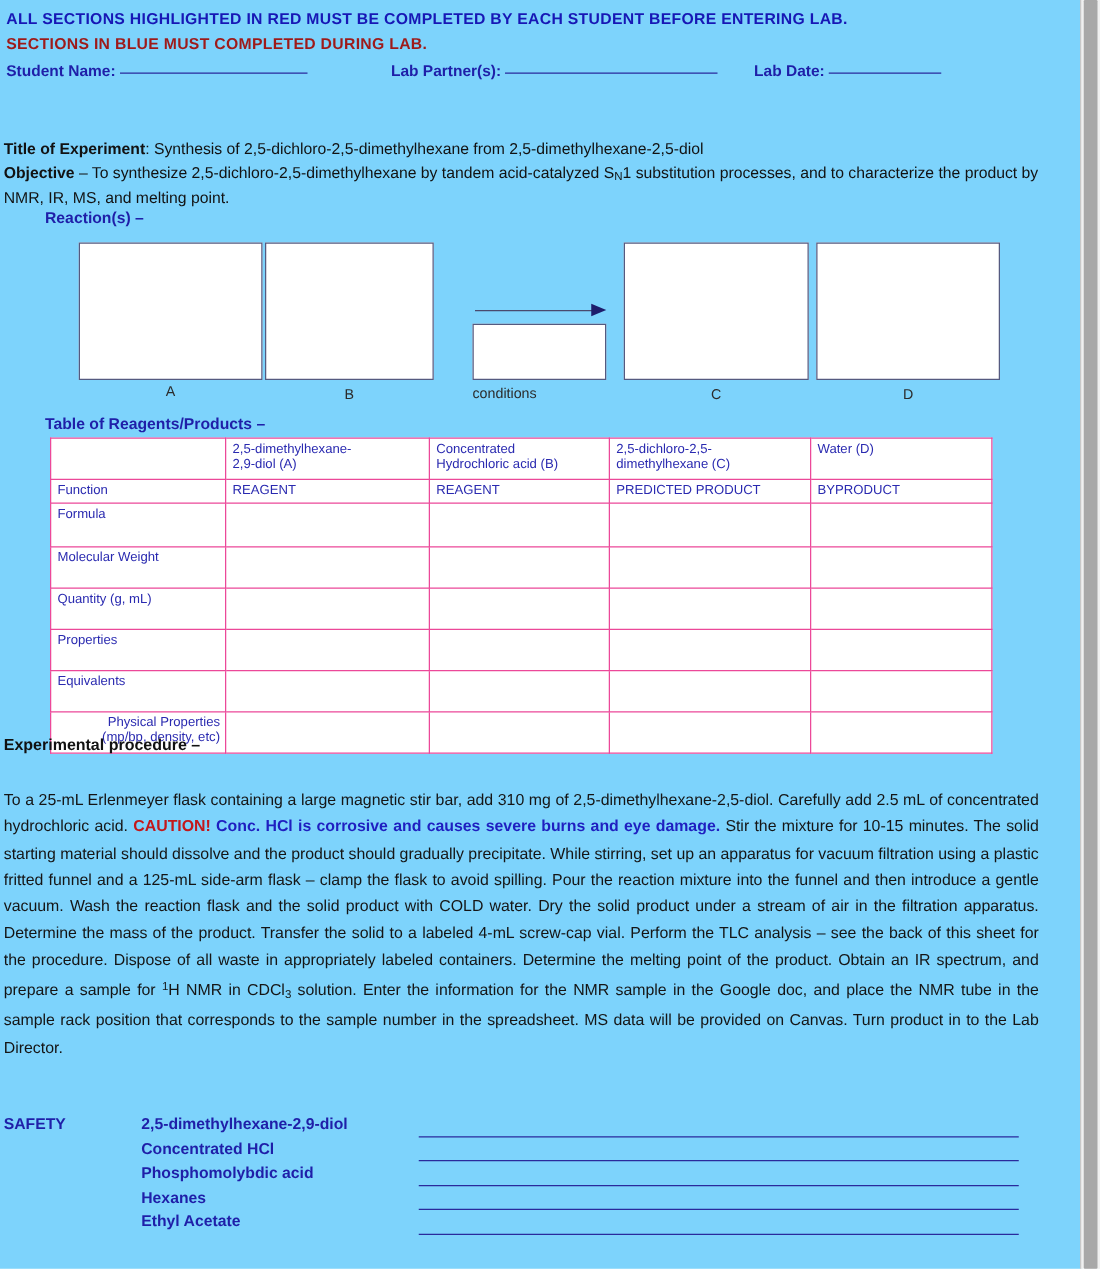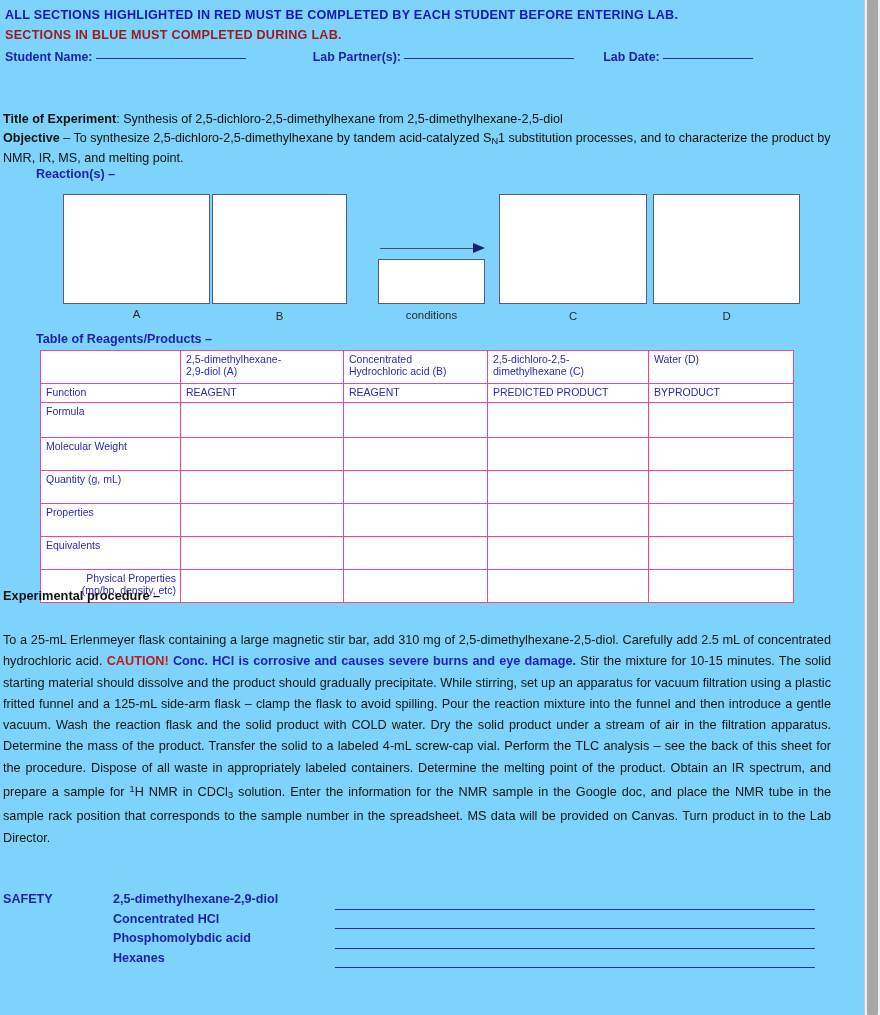--- a/index.html
+++ b/index.html
@@ -115,21 +115,21 @@
     position: absolute;
     font-size: 11.4px;
     color: #2b2b2b;
     text-align: center;
     white-space: nowrap;
   }
   .condlabel {
     position: absolute;
     font-size: 11.4px;
     color: #2b2b2b;
-    text-align: center;
+    text-align: left;
     white-space: nowrap;
   }
   .arrow-shaft {
     position: absolute;
     height: 0;
     border-top: 1.4px solid #4a4a6e;
   }
   .arrow-head {
     position: absolute;
     width: 0; height: 0;
@@ -381,19 +381,23 @@
       <span class="safety-rule" style="width:480px"></span>
     </div>
     <div class="safety-row">
       <span class="safety-name">Phosphomolybdic acid</span>
       <span class="safety-rule" style="width:480px"></span>
     </div>
     <div class="safety-row">
       <span class="safety-name">Hexanes</span>
       <span class="safety-rule" style="width:480px"></span>
     </div>
+    <div class="safety-row">
+      <span class="safety-name">Ethyl Acetate</span>
+      <span class="safety-rule" style="width:480px"></span>
+    </div>
   </div>
 
 </div>
 
 <div id="scrollbar-strip">
   <div id="scrollbar-thumb"></div>
 </div>
 
 </body></html>

